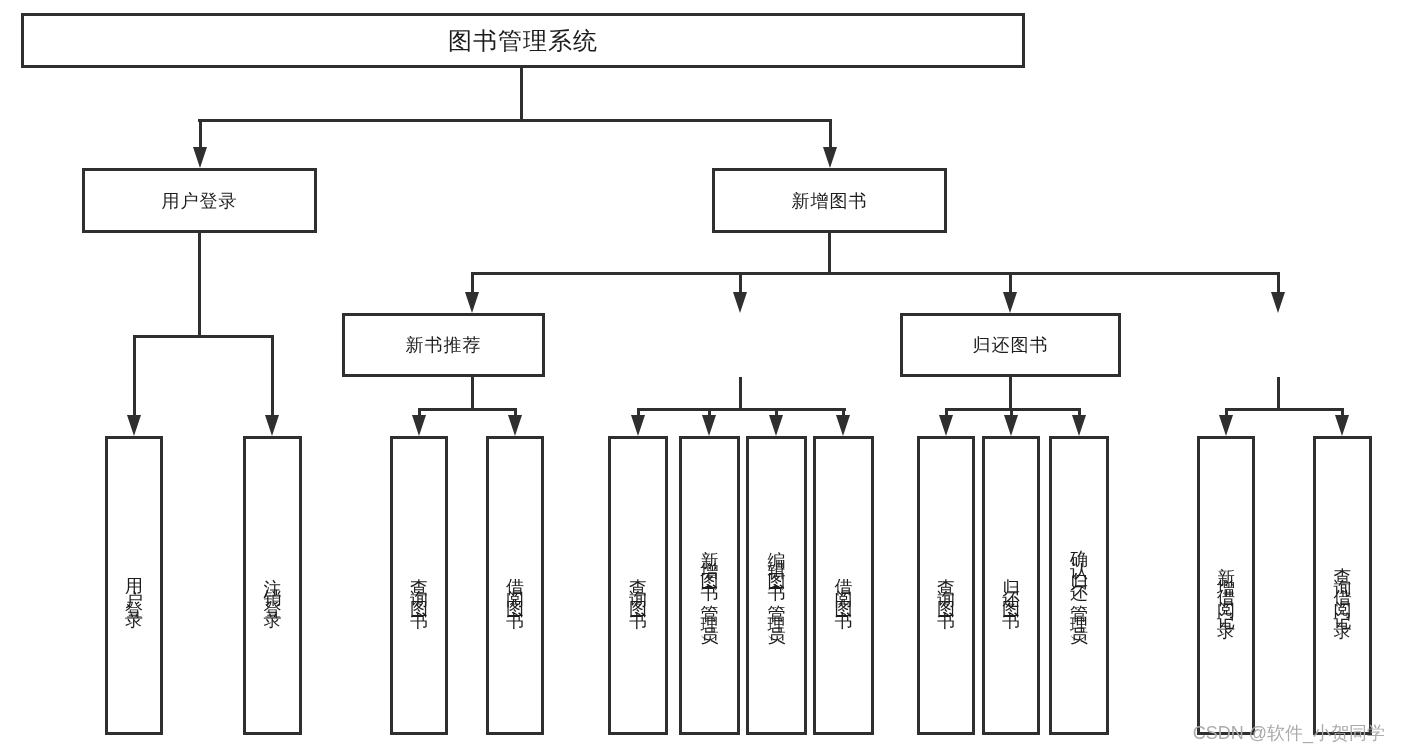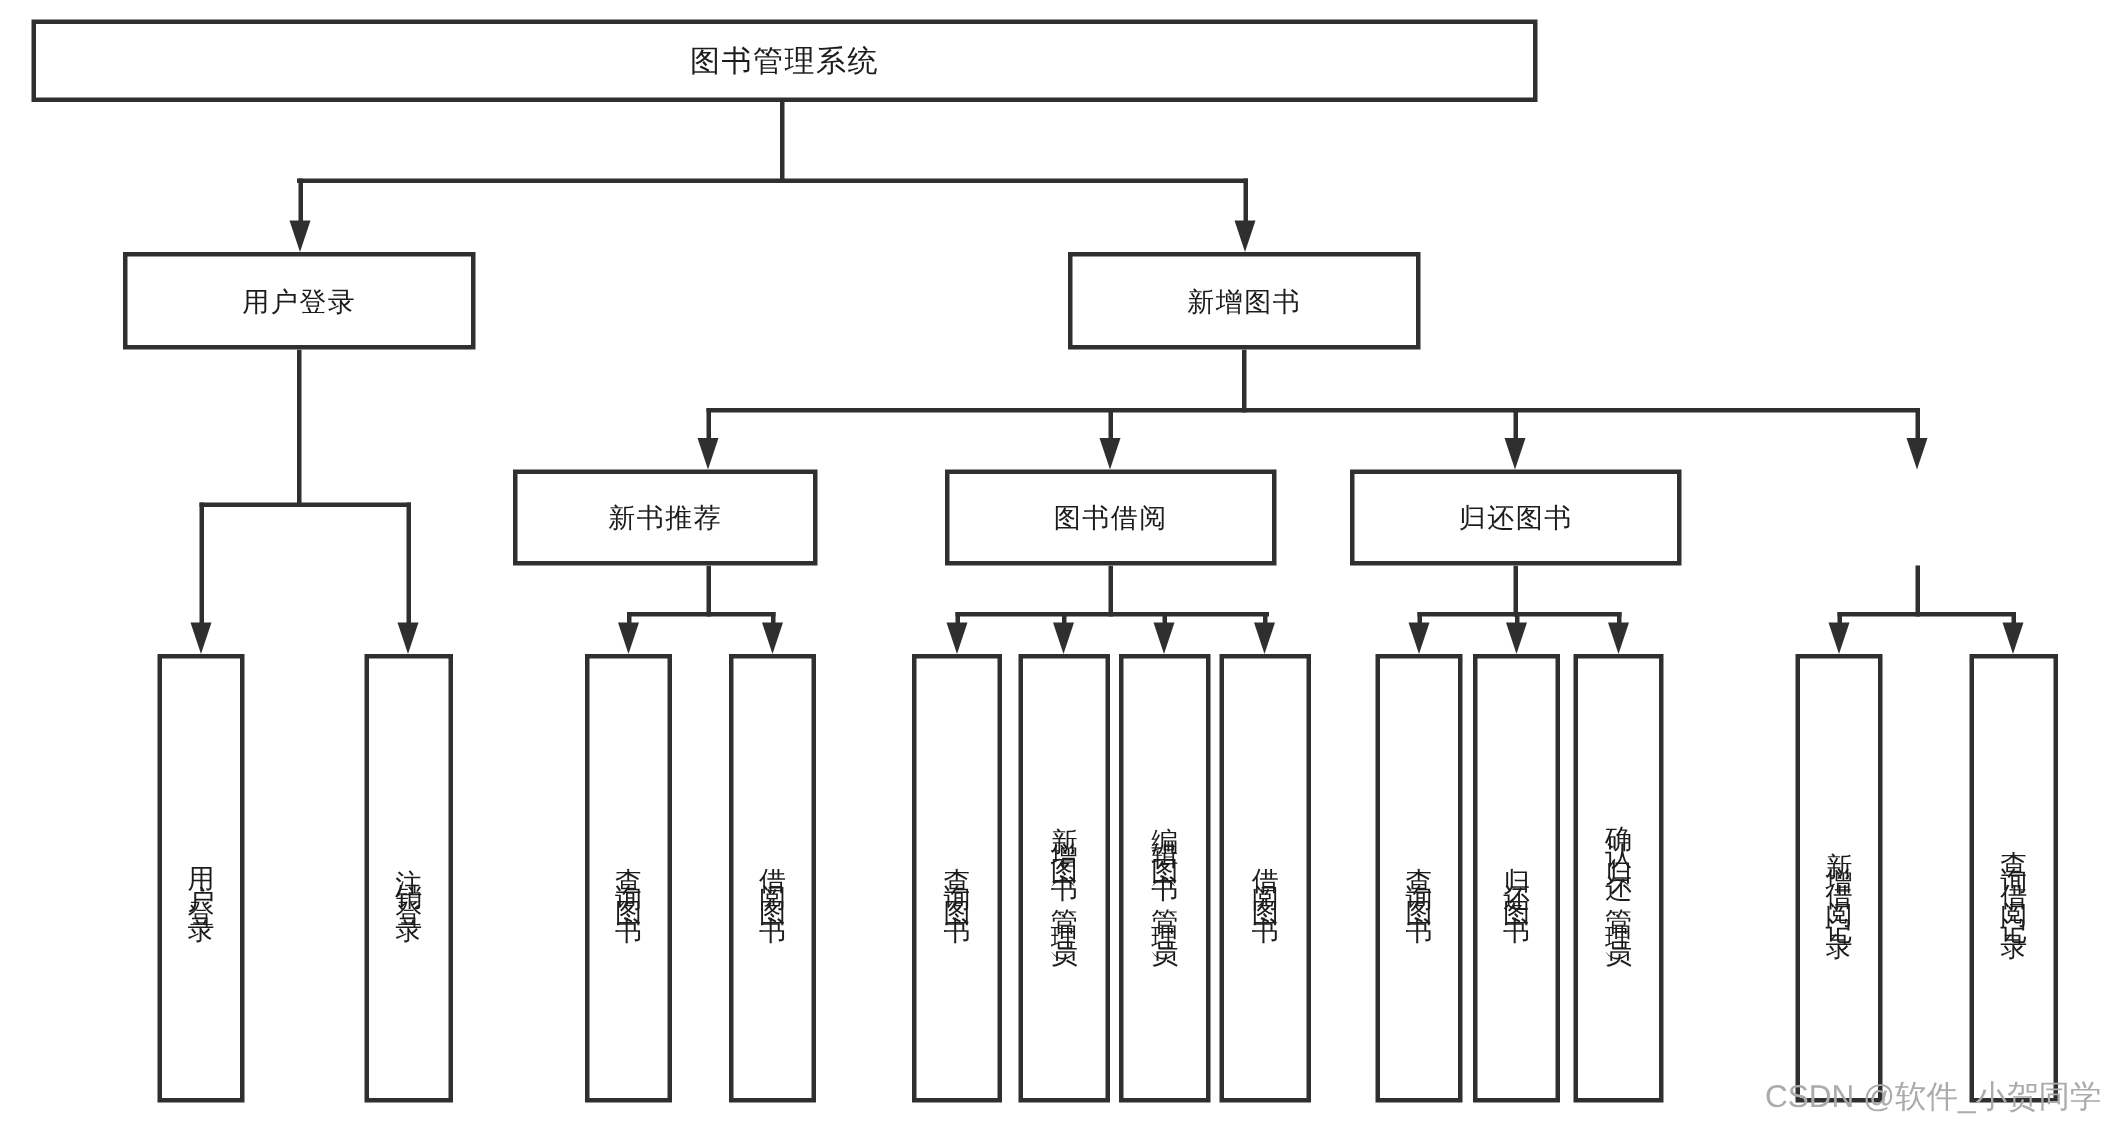--- a/index.html
+++ b/index.html
@@ -28,41 +28,41 @@
     display: flex;
     align-items: center;
     justify-content: center;
     color: var(--text);
   }
   .hlabel {
     font-size: 18px;
     letter-spacing: 1px;
     white-space: nowrap;
   }
-  .root-label { font-size: 20px; }
+  .root-label { font-size: 24px; }
   .vlabel {
     writing-mode: vertical-rl;
     text-orientation: mixed;
     font-size: 18px;
     line-height: 1;
     letter-spacing: 11px;
     white-space: nowrap;
   }
   .line { position: absolute; background: var(--line); }
   .arrow {
     position: absolute;
     width: 0; height: 0;
     border-left: 7px solid transparent;
     border-right: 7px solid transparent;
     border-top: 21px solid var(--line);
   }
   .watermark {
     position: absolute;
-    right: 4px; bottom: 2px;
-    font-size: 21px;
+    right: 20px; bottom: 2px;
+    font-size: 18px;
     color: var(--watermark);
     white-space: nowrap;
   }
 </style>
 </head>
 <body>
 
 <div id="canvas">
 
   <div class="line" style="left:520px;top:68px;width:3px;height:54px"></div>
@@ -131,23 +131,20 @@
   <div class="box" style="left:82px;top:168px;width:235px;height:65px">
     <span class="hlabel">用户登录</span>
   </div>
   <div class="box" style="left:712px;top:168px;width:235px;height:65px">
     <span class="hlabel">新增图书</span>
   </div>
 
   <div class="box" style="left:342px;top:313px;width:203px;height:64px">
     <span class="hlabel">新书推荐</span>
   </div>
-  <div class="box" style="left:630px;top:313px;width:221px;height:64px">
-    <span class="hlabel">图书借阅</span>
-  </div>
   <div class="box" style="left:900px;top:313px;width:221px;height:64px">
     <span class="hlabel">归还图书</span>
   </div>
 
   <div class="box" style="left:105px;top:436px;width:58px;height:299px">
     <span class="vlabel">用户登录</span>
   </div>
   <div class="box" style="left:243px;top:436px;width:59px;height:299px">
     <span class="vlabel">注销登录</span>
   </div>

